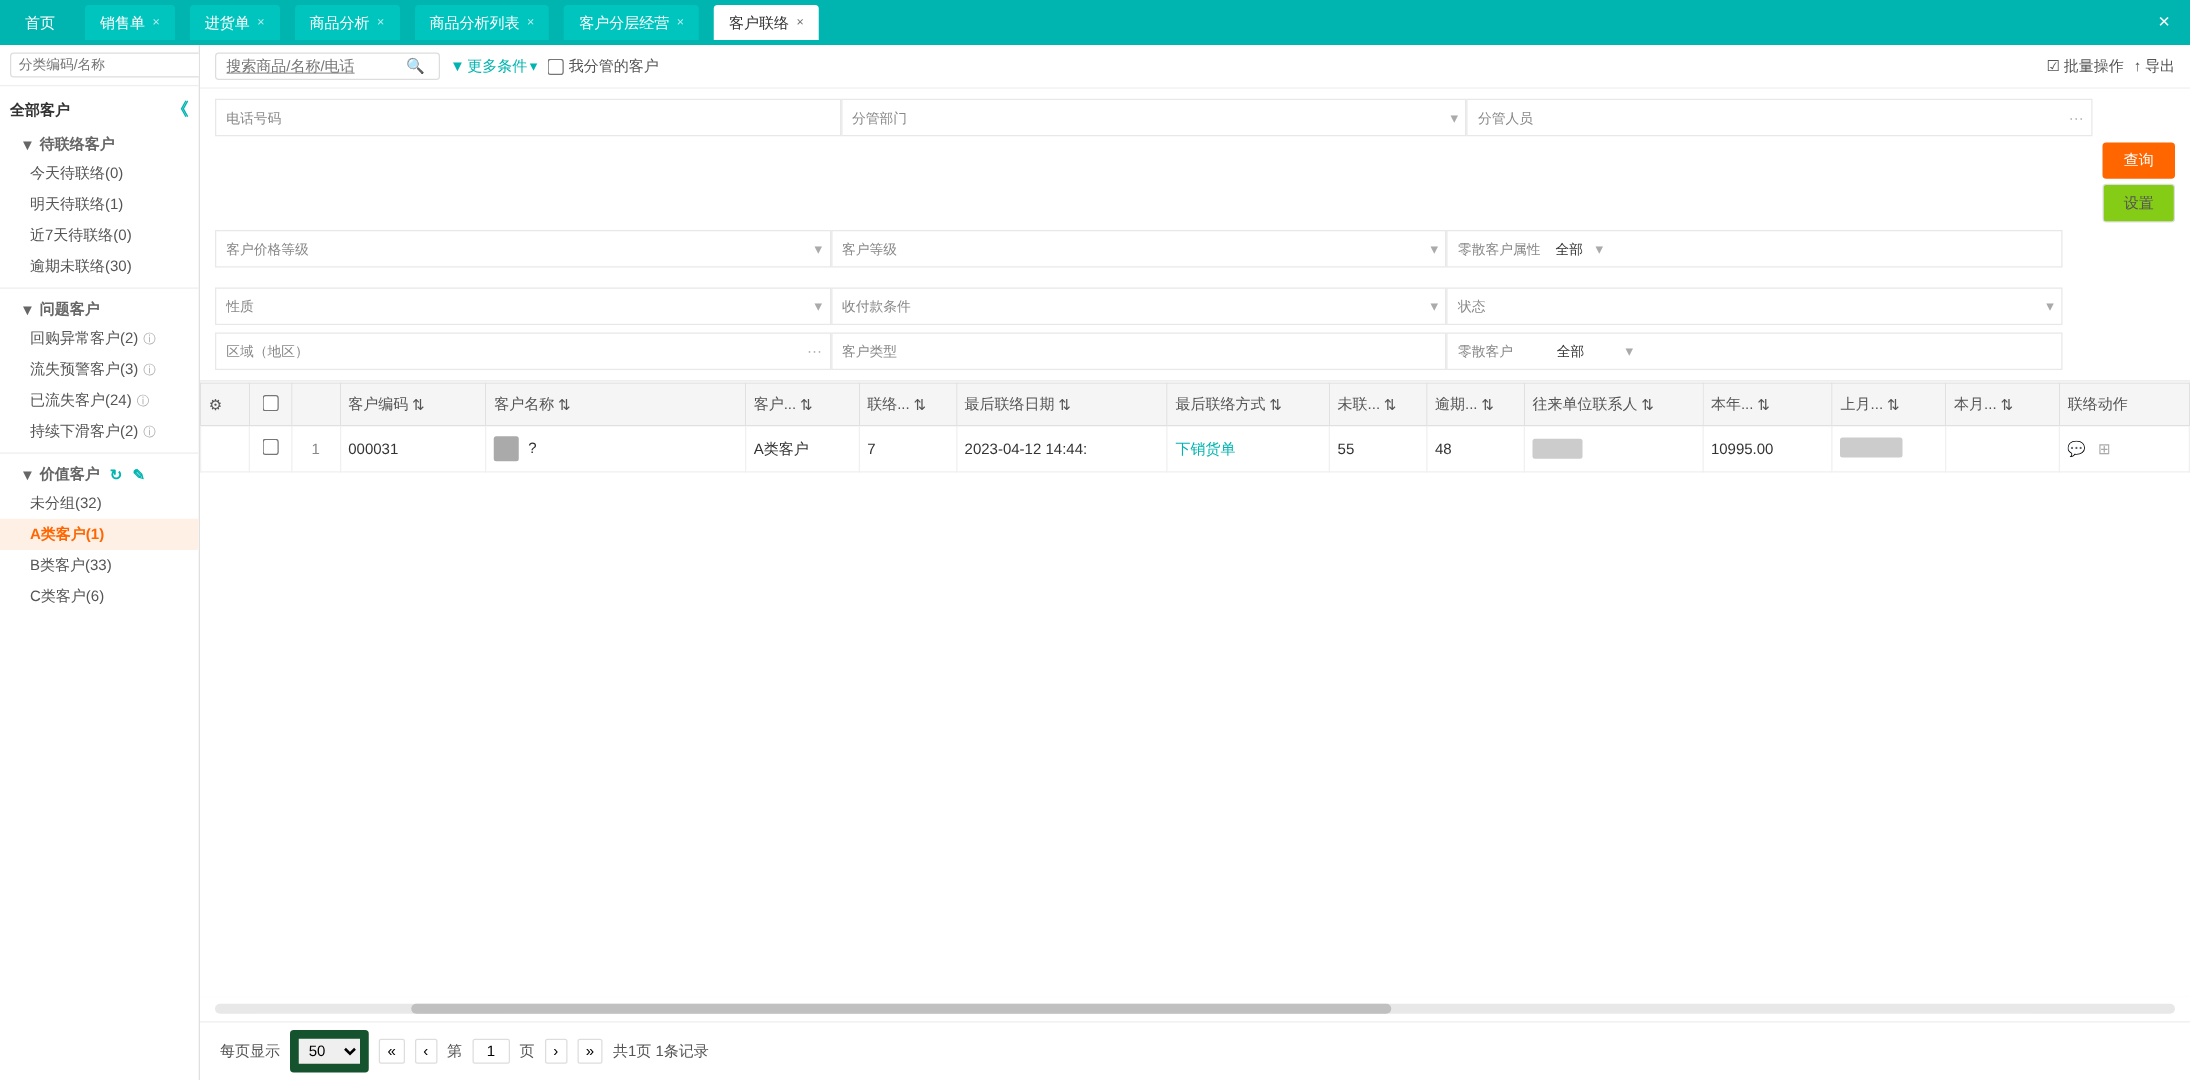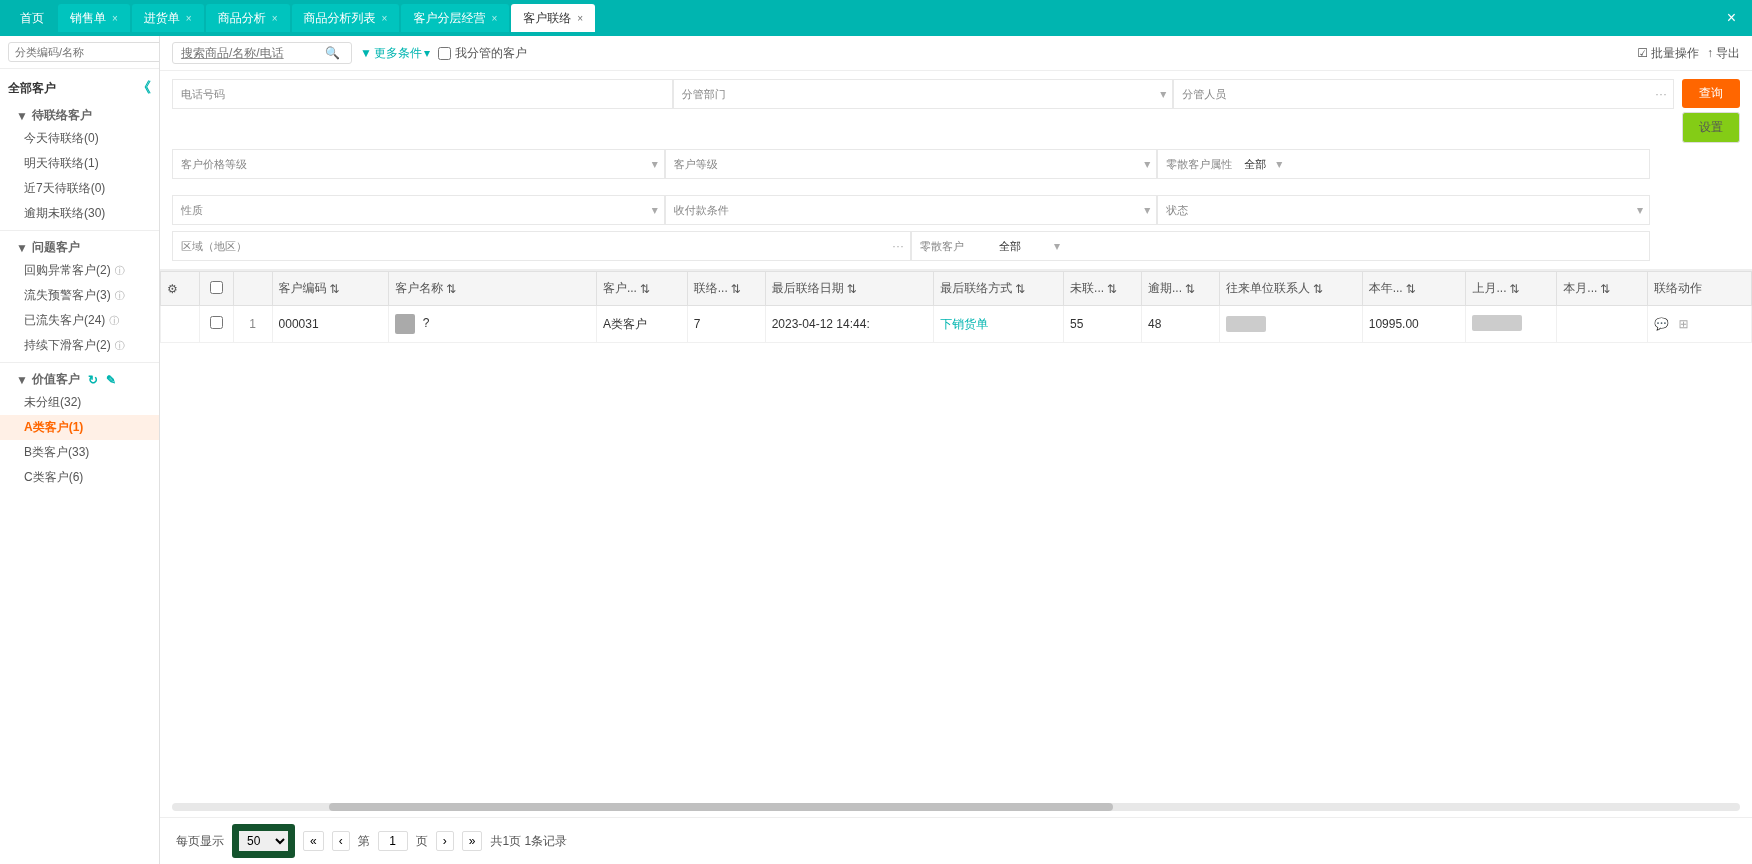--- a/index.html
+++ b/index.html
@@ -5,21 +5,21 @@
     * { box-sizing: border-box; margin: 0; padding: 0; font-family: 'Microsoft YaHei', Arial, sans-serif; font-size: 12px; }
     body { background: #f5f5f5; overflow: hidden; width: 1752px; height: 864px; }
 
     
     .top-nav {
       height: 36px;
       background: #00b5b0;
       display: flex;
       align-items: center;
       padding: 0 8px;
-      gap: 2px;
+      gap: 12px;
     }
     .nav-tab {
       height: 28px;
       padding: 0 12px;
       background: #00c4be;
       color: #fff;
       border: none;
       cursor: pointer;
       display: flex;
       align-items: center;
@@ -239,20 +239,21 @@
       padding: 6px 16px;
       border-radius: 3px;
       cursor: pointer;
       font-size: 12px;
     }
     .filter-buttons {
       display: flex;
       flex-direction: column;
       gap: 4px;
       margin-left: 8px;
+      margin-top: 35px;
     }
 
     
     .table-container {
       flex: 1;
       background: #fff;
       margin: 0;
       overflow: auto;
       border-top: 1px solid #eee;
     }
@@ -538,20 +539,24 @@
           <span class="dropdown-arrow">▾</span>
         </div>
         <div style="width:90px;"></div>
       </div>
 
       <div style="display:flex;gap:0;">
         <div class="filter-cell" style="flex:2;">
           <label>区域（地区）</label>
           <input class="filter-input" style="">
           <span class="more-btn">···</span>
+        </div>
+        <div class="filter-cell" style="flex:2;">
+          <label>客户类型</label>
+          <input class="filter-input" style="">
         </div>
         <div class="filter-cell" style="flex:2;gap:23px;">
           <label>零散客户</label>
           <span class="filter-cell-value">全部</span>
           <span class="dropdown-arrow">▾</span>
         </div>
         <div style="width:90px;"></div>
       </div>
     </div>
 

